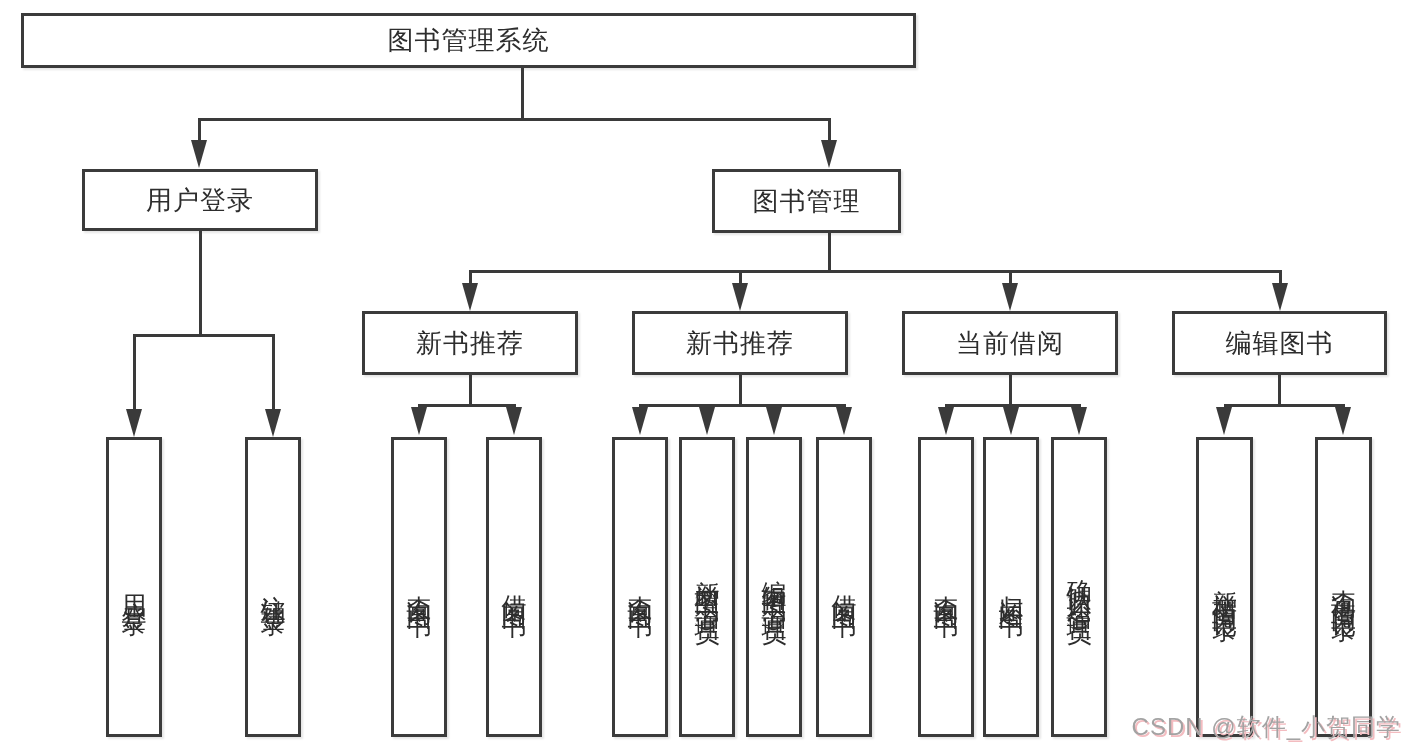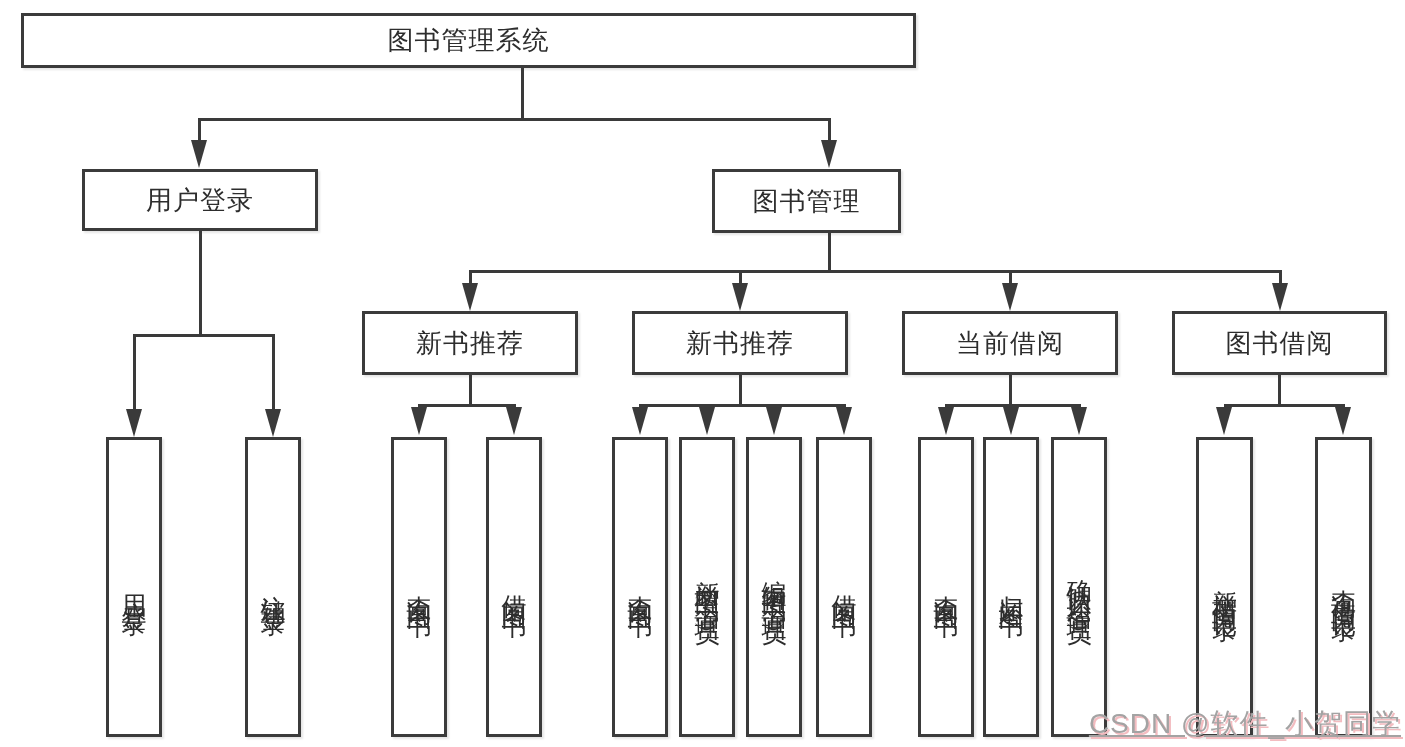--- a/index.html
+++ b/index.html
@@ -37,23 +37,23 @@
   .arrow{
     position:absolute;width:0;height:0;
     border-left:8px solid transparent;
     border-right:8px solid transparent;
     border-top:28px solid var(--line);
   }
 
   
   .watermark{
     position:absolute;right:4px;bottom:4px;
-    font-size:28px;color:var(--wm);
+    font-size:24px;color:var(--wm);
     text-shadow:2px 2px 0 var(--wm-shadow);
-    letter-spacing:1px;white-space:nowrap;text-decoration:underline;
+    letter-spacing:1px;white-space:nowrap;
   }
 </style>
 </head>
 <body>
 
 <div id="canvas">
 
   <div class="node" style="left:21px;top:13px;width:895px;height:55px">
     <span>图书管理系统</span>
   </div>
@@ -93,21 +93,21 @@
   <div class="node" style="left:362px;top:311px;width:216px;height:64px">
     <span>新书推荐</span>
   </div>
   <div class="node" style="left:632px;top:311px;width:216px;height:64px">
     <span>新书推荐</span>
   </div>
   <div class="node" style="left:902px;top:311px;width:216px;height:64px">
     <span>当前借阅</span>
   </div>
   <div class="node" style="left:1172px;top:311px;width:215px;height:64px">
-    <span>图书借阅</span>
+    <span>编辑图书</span>
   </div>
 
   <div class="vline" style="left:468.5px;top:375px;height:32px"></div>
   <div class="hline" style="left:417.5px;top:404px;width:98px"></div>
   <div class="arrow" style="left:411px;top:407px"></div>
   <div class="arrow" style="left:506px;top:407px"></div>
 
   <div class="vline" style="left:738.5px;top:375px;height:32px"></div>
   <div class="hline" style="left:638.5px;top:404px;width:207px"></div>
   <div class="arrow" style="left:632px;top:407px"></div>

